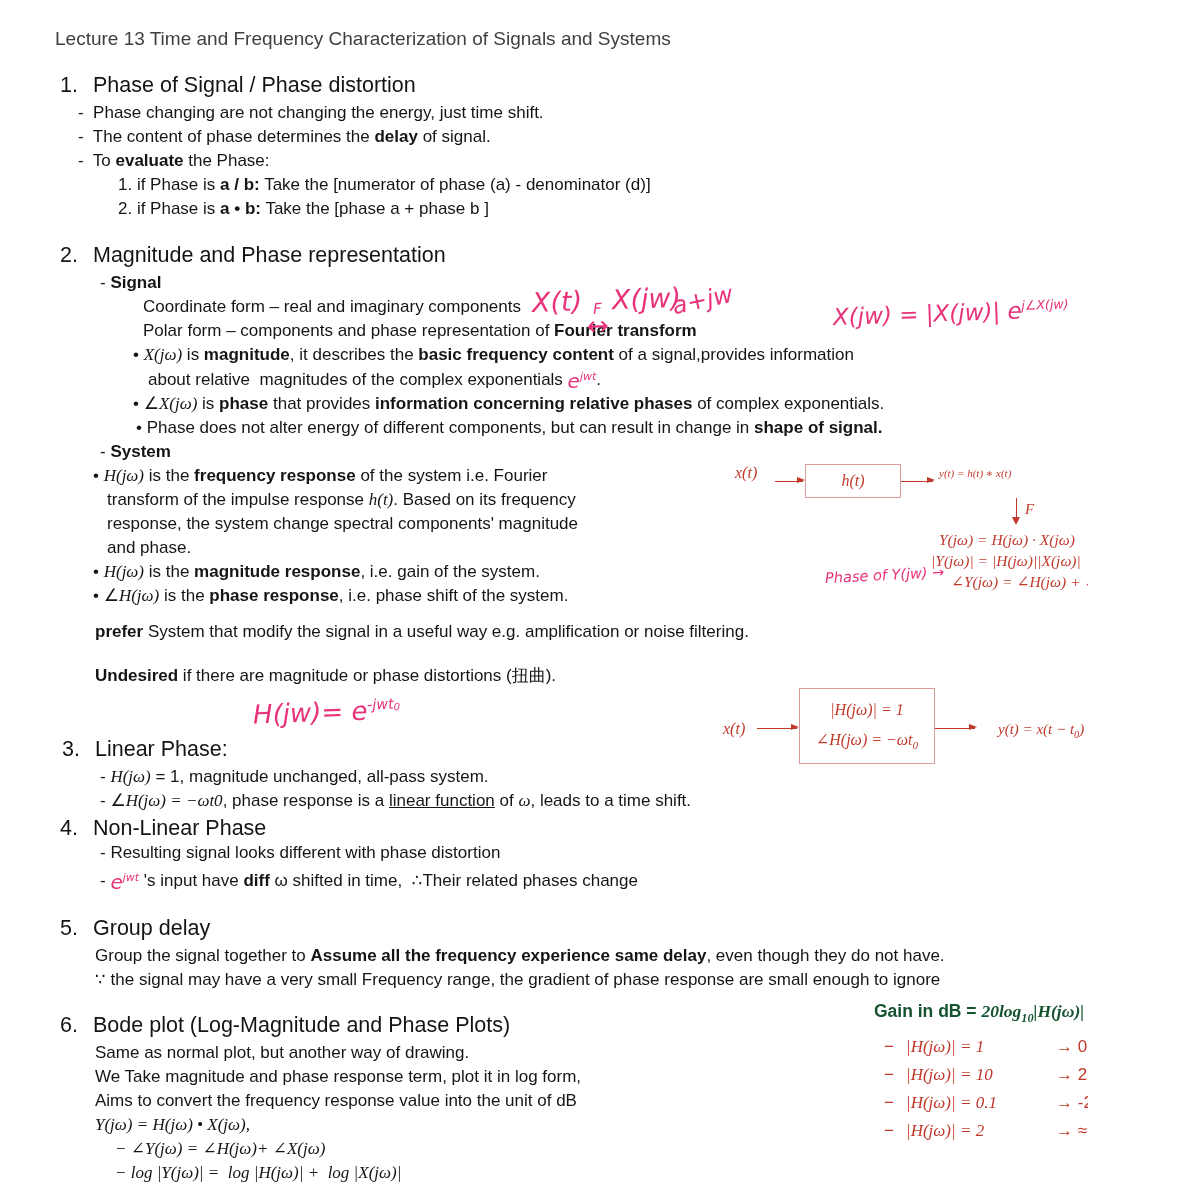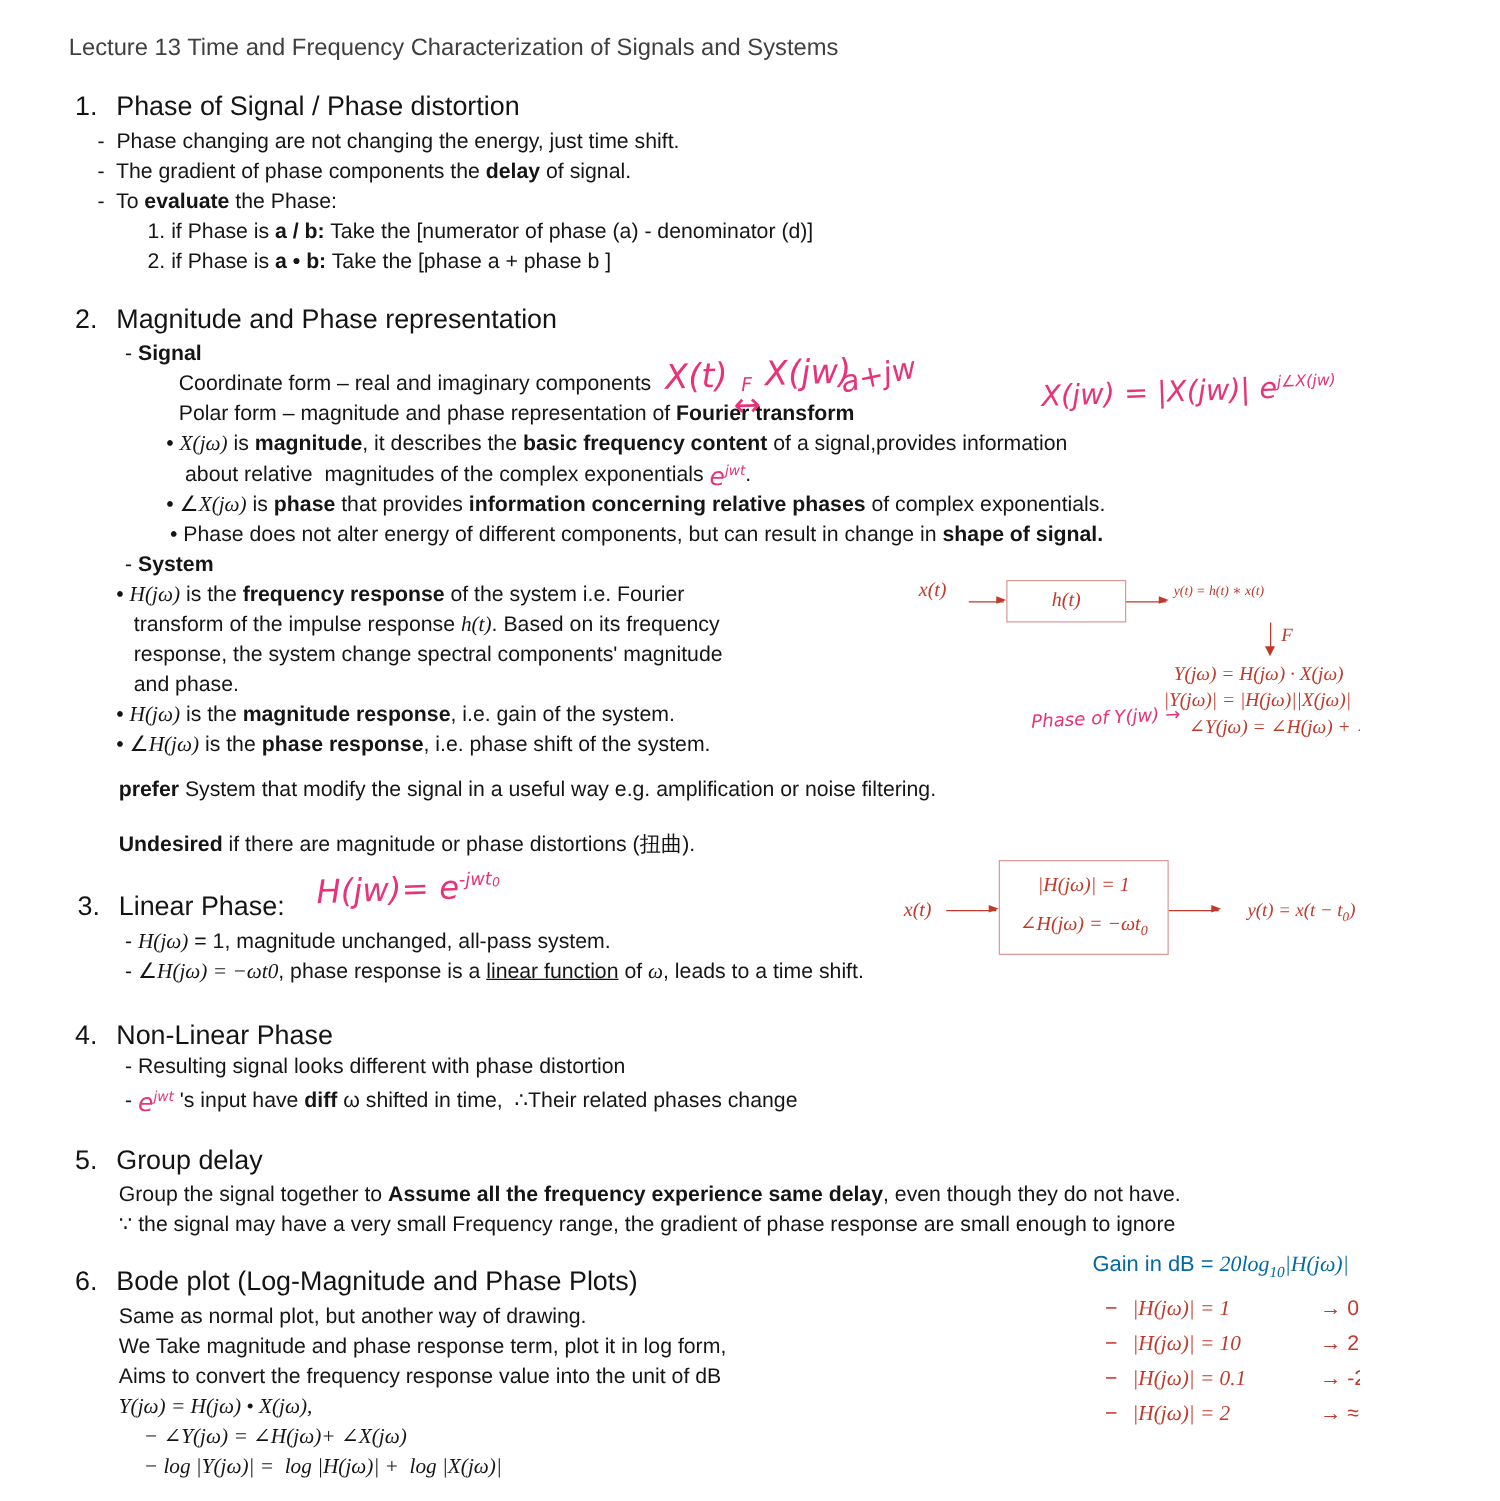--- a/index.html
+++ b/index.html
@@ -38,31 +38,31 @@
 </head>
 <body>
 
 <div class="page">
 
   <div class="doc-title">Lecture 13 Time and Frequency Characterization of Signals and Systems</div>
 
   <section class="abs" style="left:60px; top:72px; width:820px;">
     <div class="sec-head"><span class="sec-num">1.</span><span>Phase of Signal / Phase distortion</span></div>
     <div class="line ind1" style="margin-top:3px;"><span>-  Phase changing are not changing the energy, just time shift.</span></div>
-    <div class="line ind1"><span>-  The gradient of phase components the </span><b>delay</b><span> of signal.</span></div>
+    <div class="line ind1"><span>-  The content of phase determines the </span><b>delay</b><span> of signal.</span></div>
     <div class="line ind1"><span>-  To </span><b>evaluate</b><span> the Phase:</span></div>
     <div class="line ind2"><span>1. if Phase is </span><b>a / b:</b><span> Take the [numerator of phase (a) - denominator (d)]</span></div>
     <div class="line ind2"><span>2. if Phase is </span><b>a • b:</b><span> Take the [phase a + phase b ]</span></div>
   </section>
 
   <section class="abs" style="left:60px; top:242px; width:740px;">
     <div class="sec-head"><span class="sec-num">2.</span><span>Magnitude and Phase representation</span></div>
     <div class="line" style="margin-top:3px; padding-left:40px;"><span>- </span><b>Signal</b></div>
     <div class="line" style="padding-left:83px;"><span>Coordinate form – real and imaginary components</span></div>
-    <div class="line" style="padding-left:83px;"><span>Polar form – magnitude and phase representation of </span><b>Fourier transform</b></div>
+    <div class="line" style="padding-left:83px;"><span>Polar form – components and phase representation of </span><b>Fourier transform</b></div>
     <div class="line" style="padding-left:73px;"><span>• </span><span class="mb">X(jω)</span><span> is </span><b>magnitude</b><span>, it describes the </span><b>basic frequency content</b><span> of a signal,provides information</span></div>
     <div class="line" style="padding-left:88px;"><span>about relative  magnitudes of the complex exponentials </span><span class="hw hw-inline"><span>e</span><sup>jwt</sup></span><span>.</span></div>
     <div class="line" style="padding-left:73px;"><span>• ∠</span><span class="mb">X(jω)</span><span> is </span><b>phase</b><span> that provides </span><b>information concerning relative phases</b><span> of complex exponentials.</span></div>
     <div class="line" style="padding-left:76px;"><span>• Phase does not alter energy of different components, but can result in change in </span><b>shape of signal.</b></div>
     <div class="line" style="padding-left:40px;"><span>- </span><b>System</b></div>
     <div class="line" style="padding-left:33px;"><span>• </span><span class="mb">H(jω)</span><span> is the </span><b>frequency response</b><span> of the system i.e. Fourier</span></div>
     <div class="line" style="padding-left:47px;"><span>transform of the impulse response </span><span class="mb">h(t)</span><span>. Based on its frequency</span></div>
     <div class="line" style="padding-left:47px;"><span>response, the system change spectral components' magnitude</span></div>
     <div class="line" style="padding-left:47px;"><span>and phase.</span></div>
     <div class="line" style="padding-left:33px;"><span>• </span><span class="mb">H(jω)</span><span> is the </span><b>magnitude response</b><span>, i.e. gain of the system.</span></div>
@@ -91,21 +91,21 @@
     <span class="hw" style="position:absolute; left:100px; top:117px; font-size:14.5px; transform:rotate(-3deg); white-space:pre;">Phase of Y(jw) →</span>
     <span class="dtext mb red" style="left:226px; top:123px;">∠Y(jω) = ∠H(jω) + ∠X(jω)</span>
     <div class="vrule" style="left:420px; top:0; height:147px;"></div>
   </div>
 
   <div class="abs" style="left:95px; top:620px; width:900px;">
     <div class="line"><b>prefer</b><span> System that modify the signal in a useful way e.g. amplification or noise filtering.</span></div>
     <div class="line" style="margin-top:20px;"><b>Undesired</b><span> if there are magnitude or phase distortions (扭曲).</span></div>
   </div>
 
-  <section class="abs" style="left:62px; top:712px; width:680px;">
+  <section class="abs" style="left:62px; top:736px; width:680px;">
     <div class="sec-head"><span class="sec-num">3.</span><span>Linear Phase:</span></div>
     <div class="line" style="margin-top:3px; padding-left:38px;"><span>- </span><span class="mb">H(jω)</span><span> = 1, magnitude unchanged, all-pass system.</span></div>
     <div class="line" style="padding-left:38px;"><span>- ∠</span><span class="mb">H(jω)</span><span class="mb"> = −ωt0</span><span>, phase response is a </span><span class="u">linear function</span><span> of </span><span class="mb">ω</span><span>, leads to a time shift.</span></div>
   </section>
 
   <div class="abs hw" style="left:253px; top:697px; font-size:26px; transform:rotate(-2deg); white-space:pre;"><span>H(jw)= e</span><sup><span>-jwt</span><span class="supzero">0</span></sup></div>
 
   <div class="abs" style="left:715px; top:683px; width:392px; height:90px;">
     <span class="dtext mb red" style="left:8px; top:37px; font-size:16px;">x(t)</span>
     <div class="ar" style="left:42px; top:45px; width:40px;"></div>
@@ -134,21 +134,21 @@
     <div class="sec-head"><span class="sec-num">6.</span><span>Bode plot (Log-Magnitude and Phase Plots)</span></div>
     <div class="line" style="margin-top:3px; padding-left:35px;"><span>Same as normal plot, but another way of drawing.</span></div>
     <div class="line" style="padding-left:35px;"><span>We Take magnitude and phase response term, plot it in log form,</span></div>
     <div class="line" style="padding-left:35px;"><span>Aims to convert the frequency response value into the unit of dB</span></div>
     <div class="line mb" style="padding-left:35px;"><span>Y(jω) = H(jω) • X(jω),</span></div>
     <div class="line mb" style="padding-left:55px;"><span>− ∠Y(jω) = ∠H(jω)+ ∠X(jω)</span></div>
     <div class="line mb" style="padding-left:55px;"><span>− log |Y(jω)| =  log |H(jω)| +  log |X(jω)|</span></div>
   </section>
 
   <div class="abs" style="left:862px; top:998px; width:296px; height:152px;">
-    <div style="padding-left:12px; font-size:17.5px; line-height:26px; white-space:pre; color:#0369a1;"><span>Gain in dB = </span><span class="mb">20log</span><sub class="mb" style="font-size:0.7em;">10</sub><span class="mb">|H(jω)|</span></div>
+    <div style="padding-left:12px; font-size:17.5px; line-height:26px; white-space:pre; color:#14532d;font-weight:bold;"><span>Gain in dB = </span><span class="mb">20log</span><sub class="mb" style="font-size:0.7em;">10</sub><span class="mb">|H(jω)|</span></div>
     <div class="bode-row" style="margin-top:6px;"><span class="bode-dash">−</span><span class="bode-f mb">|H(jω)| = 1</span><span>→ 0 dB</span></div>
     <div class="bode-row"><span class="bode-dash">−</span><span class="bode-f mb">|H(jω)| = 10</span><span>→ 20 dB</span></div>
     <div class="bode-row"><span class="bode-dash">−</span><span class="bode-f mb">|H(jω)| = 0.1</span><span>→ -20 dB</span></div>
     <div class="bode-row"><span class="bode-dash">−</span><span class="bode-f mb">|H(jω)| = 2</span><span>→ ≈ 6 dB</span></div>
     <div class="vrule" style="left:293px; top:2px; height:148px;"></div>
   </div>
 
 </div>
 
 </body></html>

